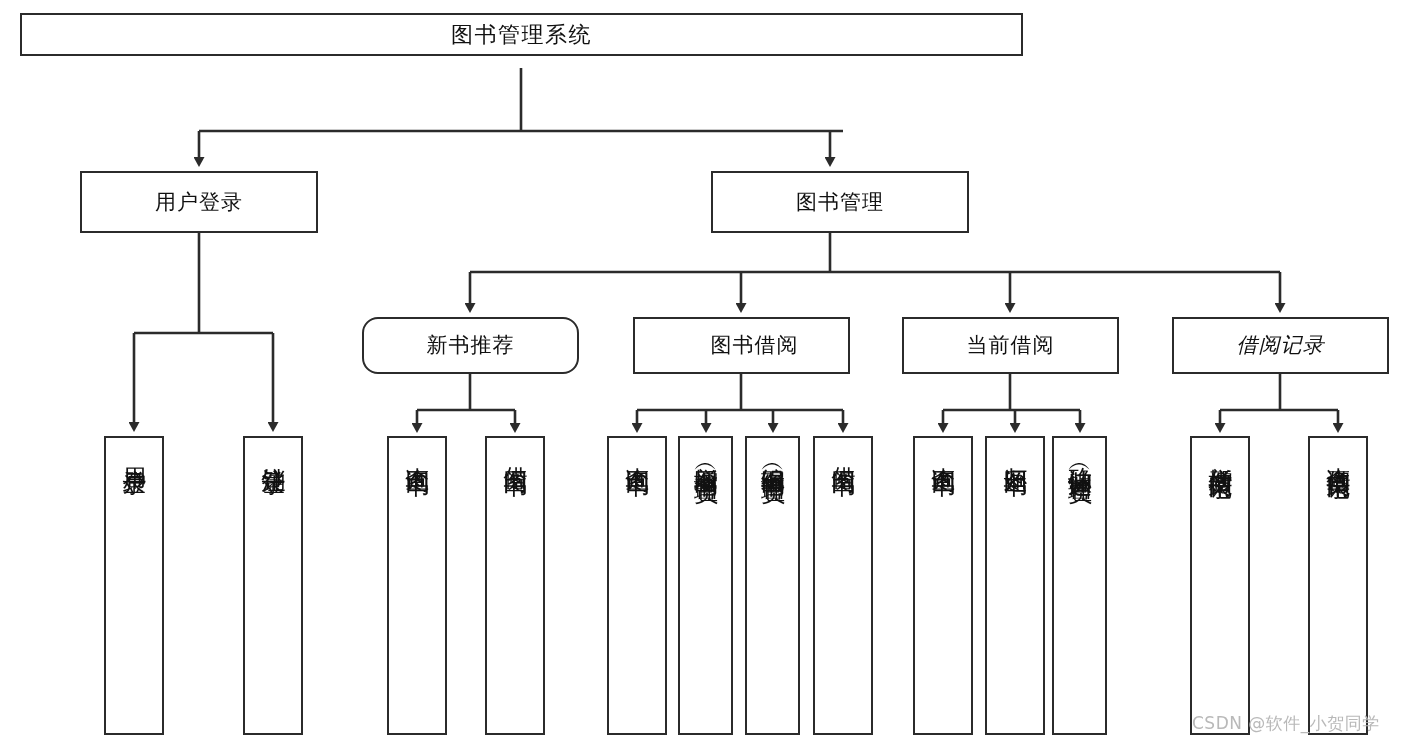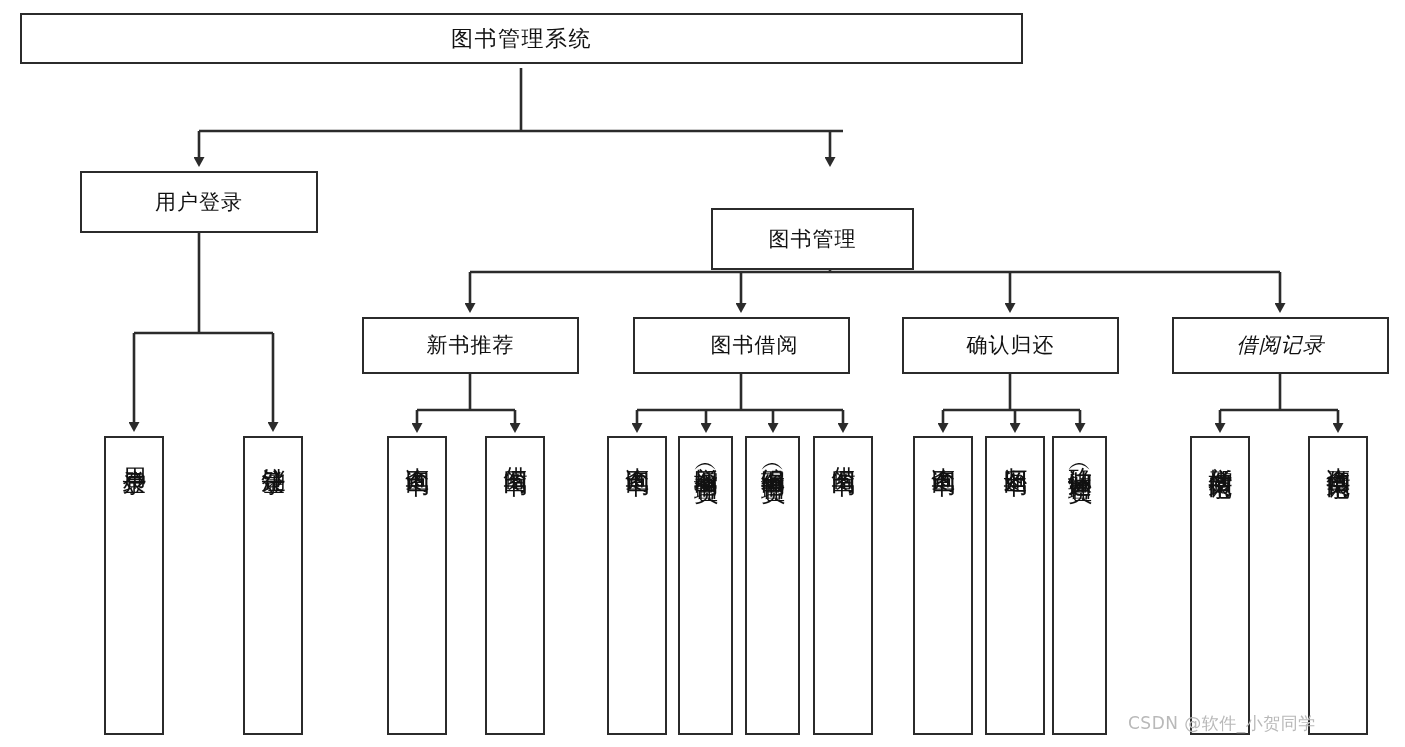--- a/index.html
+++ b/index.html
@@ -115,39 +115,39 @@
       <path d="M1015,410 L1015,424" marker-end="url(#arrow)"></path>
       <path d="M1080,410 L1080,424" marker-end="url(#arrow)"></path>
 
       <path d="M1280,374 L1280,410"></path>
       <path d="M1220,410 L1338,410"></path>
       <path d="M1220,410 L1220,424" marker-end="url(#arrow)"></path>
       <path d="M1338,410 L1338,424" marker-end="url(#arrow)"></path>
     </g>
   </svg>
 
-  <div class="node horiz root" style="left:20px;top:13px;width:1003px;height:51px;">
+  <div class="node horiz root" style="left:20px;top:13px;width:1003px;height:43px;">
     <span class="lbl">图书管理系统</span>
   </div>
 
   <div class="node horiz" style="left:80px;top:171px;width:238px;height:62px;">
     <span class="lbl">用户登录</span>
   </div>
-  <div class="node horiz" style="left:711px;top:171px;width:203px;height:62px;margin-top:37px;">
+  <div class="node horiz" style="left:711px;top:171px;width:258px;height:62px;">
     <span class="lbl">图书管理</span>
   </div>
 
-  <div class="node horiz" style="left:362px;top:317px;width:217px;height:57px;">
+  <div class="node horiz" style="left:362px;top:317px;width:217px;height:57px;border-radius:16px;">
     <span class="lbl">新书推荐</span>
   </div>
   <div class="node horiz" style="left:633px;top:317px;width:217px;height:57px;padding-left:26px;">
     <span class="lbl">图书借阅</span>
   </div>
   <div class="node horiz" style="left:902px;top:317px;width:217px;height:57px;">
-    <span class="lbl">确认归还</span>
+    <span class="lbl">当前借阅</span>
   </div>
   <div class="node horiz" style="left:1172px;top:317px;width:217px;height:57px;font-style:italic;">
     <span class="lbl">借阅记录</span>
   </div>
 
   <div class="node vert" style="left:104px;top:436px;width:60px;height:299px;">
     <span class="lbl">用户登录</span>
   </div>
   <div class="node vert" style="left:243px;top:436px;width:60px;height:299px;">
     <span class="lbl">注销登录</span>
@@ -183,15 +183,15 @@
     <span class="lbl">确认归还（管理员）</span>
   </div>
 
   <div class="node vert" style="left:1190px;top:436px;width:60px;height:299px;">
     <span class="lbl">新增借阅记录</span>
   </div>
   <div class="node vert" style="left:1308px;top:436px;width:60px;height:299px;">
     <span class="lbl">查询借阅记录</span>
   </div>
 
-  <div class="watermark" style="left:1128px;top:712px;">CSDN @软件_小贺同学</div>
+  <div class="watermark" style="left:1192px;top:712px;">CSDN @软件_小贺同学</div>
 
 </div>
 
 </body></html>

